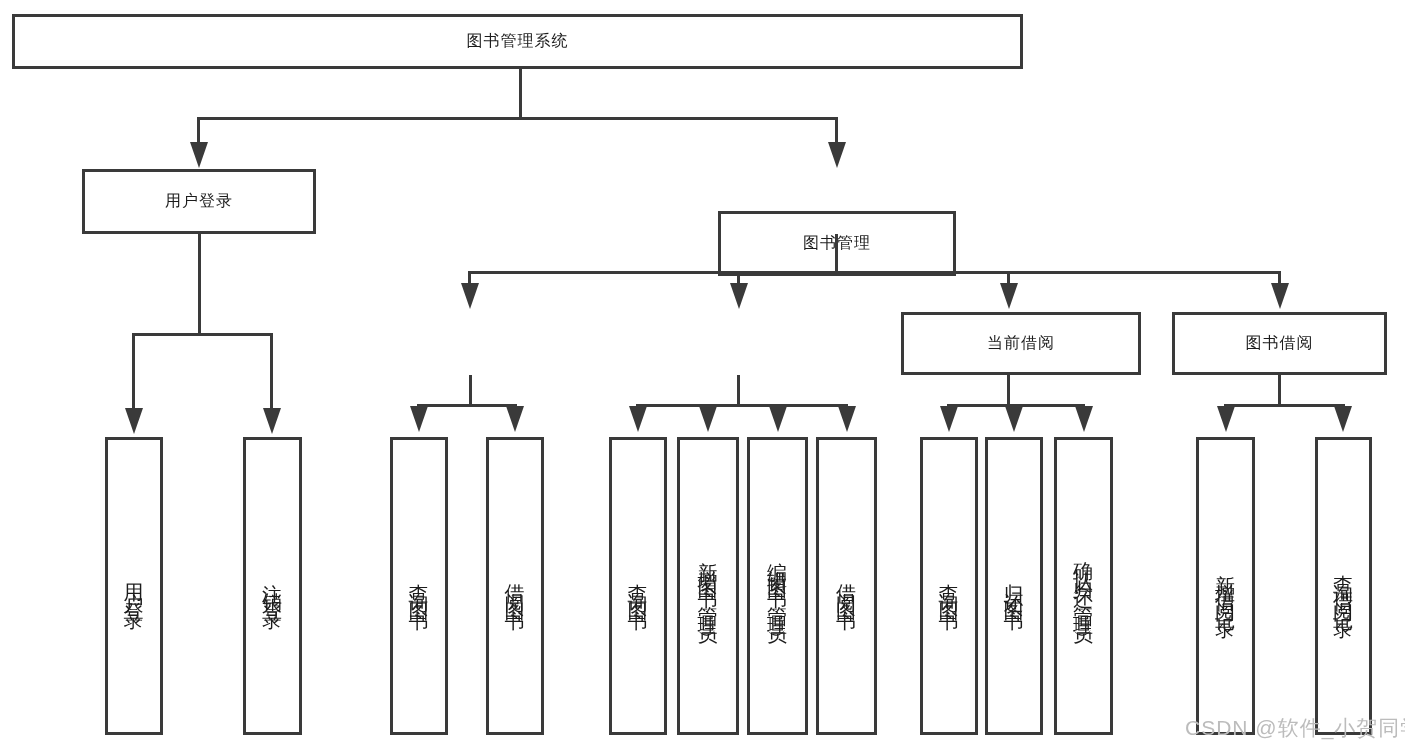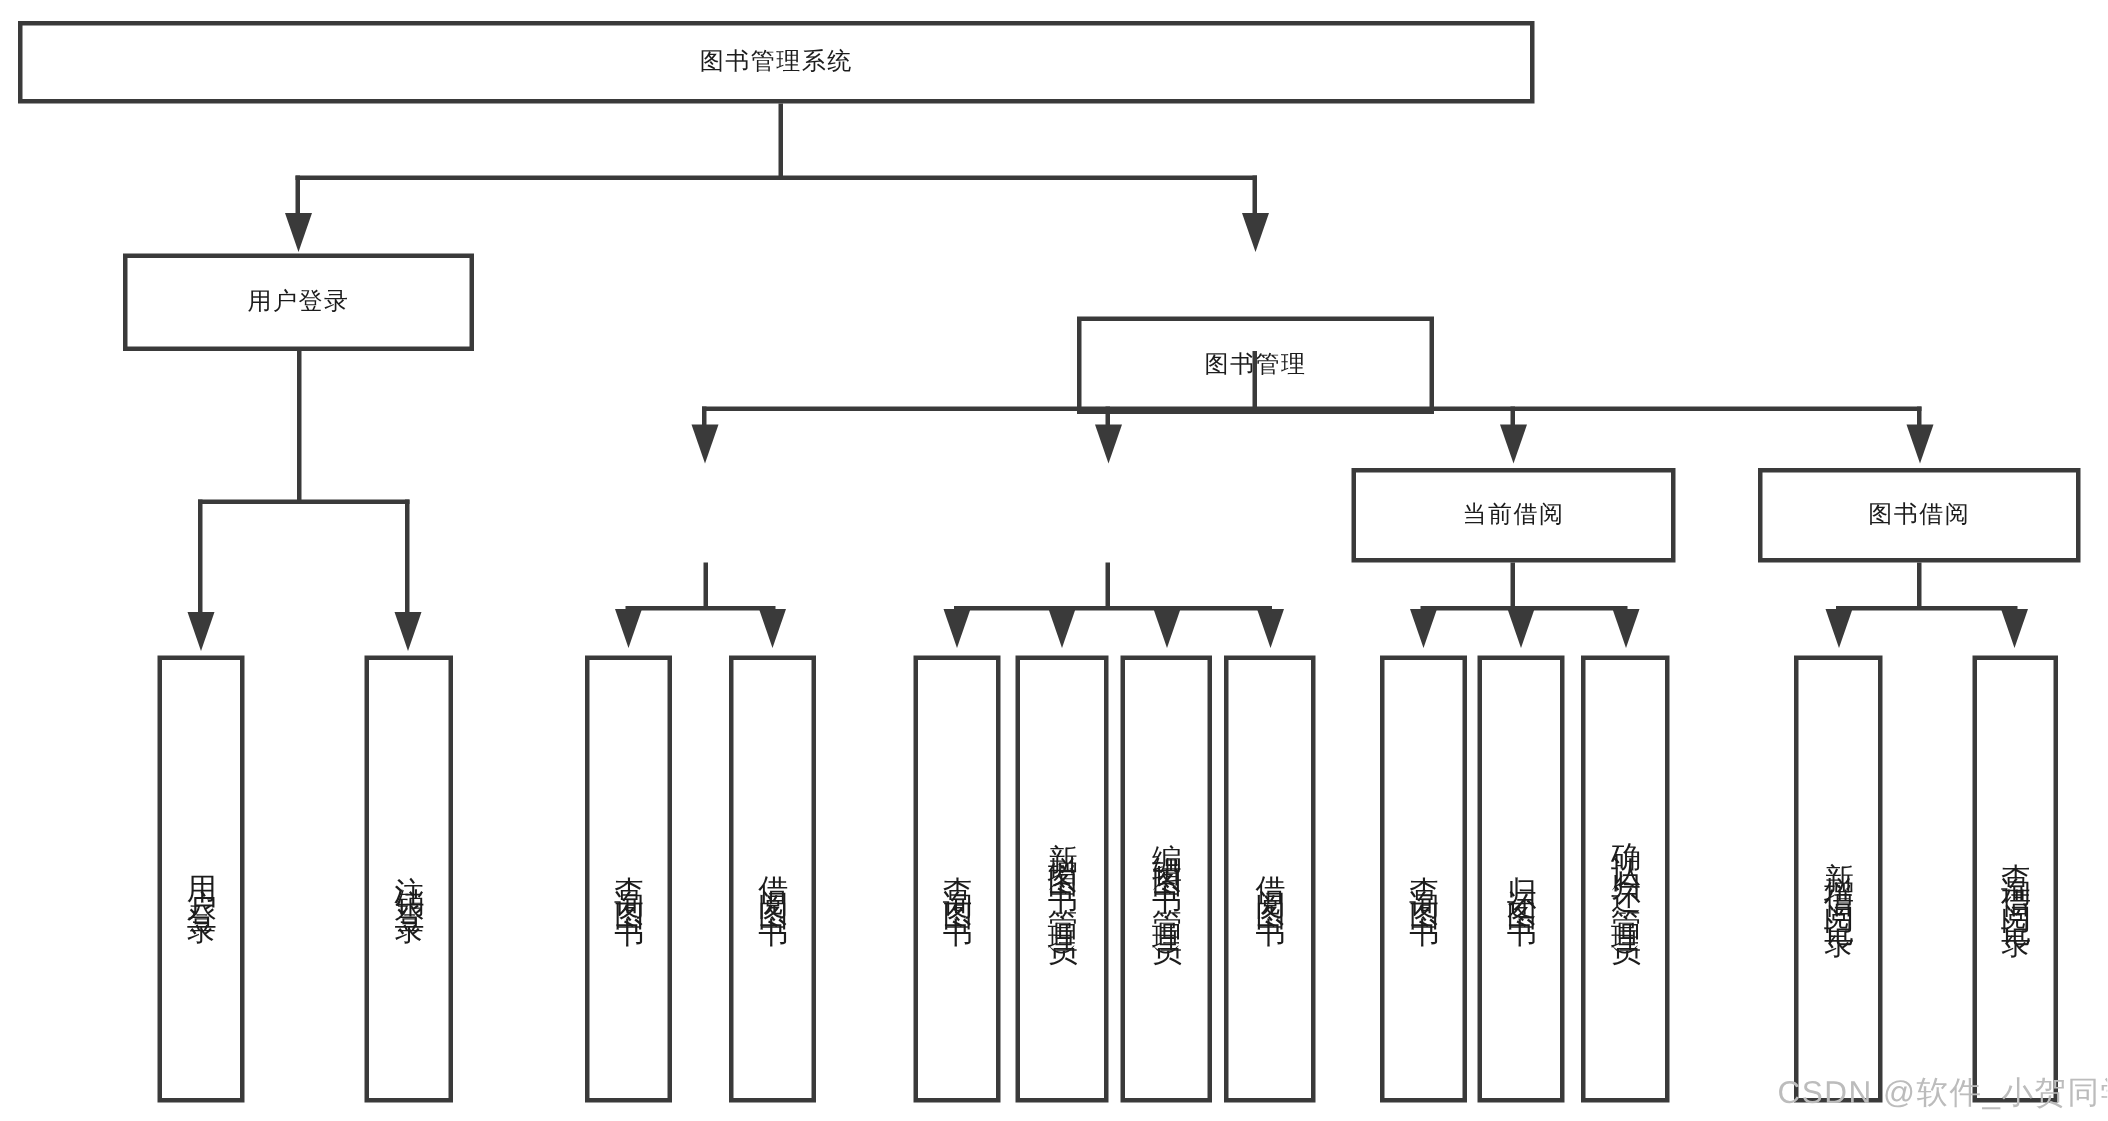--- a/index.html
+++ b/index.html
@@ -60,21 +60,21 @@
   <div class="line" style="left:468px;top:271px;width:813px;height:3px;"></div>
   <div class="line" style="left:468px;top:271px;width:3px;height:13px;"></div>
   <div class="line" style="left:737px;top:271px;width:3px;height:13px;"></div>
   <div class="line" style="left:1007px;top:271px;width:3px;height:13px;"></div>
   <div class="line" style="left:1278px;top:271px;width:3px;height:13px;"></div>
   <div class="arrow" style="left:461px;top:283px;"></div>
   <div class="arrow" style="left:730px;top:283px;"></div>
   <div class="arrow" style="left:1000px;top:283px;"></div>
   <div class="arrow" style="left:1271px;top:283px;"></div>
 
-  <div class="box hbox" style="left:901px;top:312px;width:216px;height:63px;">
+  <div class="box hbox" style="left:901px;top:312px;width:240px;height:63px;">
     <span>当前借阅</span>
   </div>
   <div class="box hbox" style="left:1172px;top:312px;width:215px;height:63px;">
     <span>图书借阅</span>
   </div>
 
   <div class="line" style="left:469px;top:375px;width:3px;height:31px;"></div>
   <div class="line" style="left:417px;top:404px;width:100px;height:3px;"></div>
   <div class="arrow" style="left:410px;top:406px;"></div>
   <div class="arrow" style="left:506px;top:406px;"></div>

